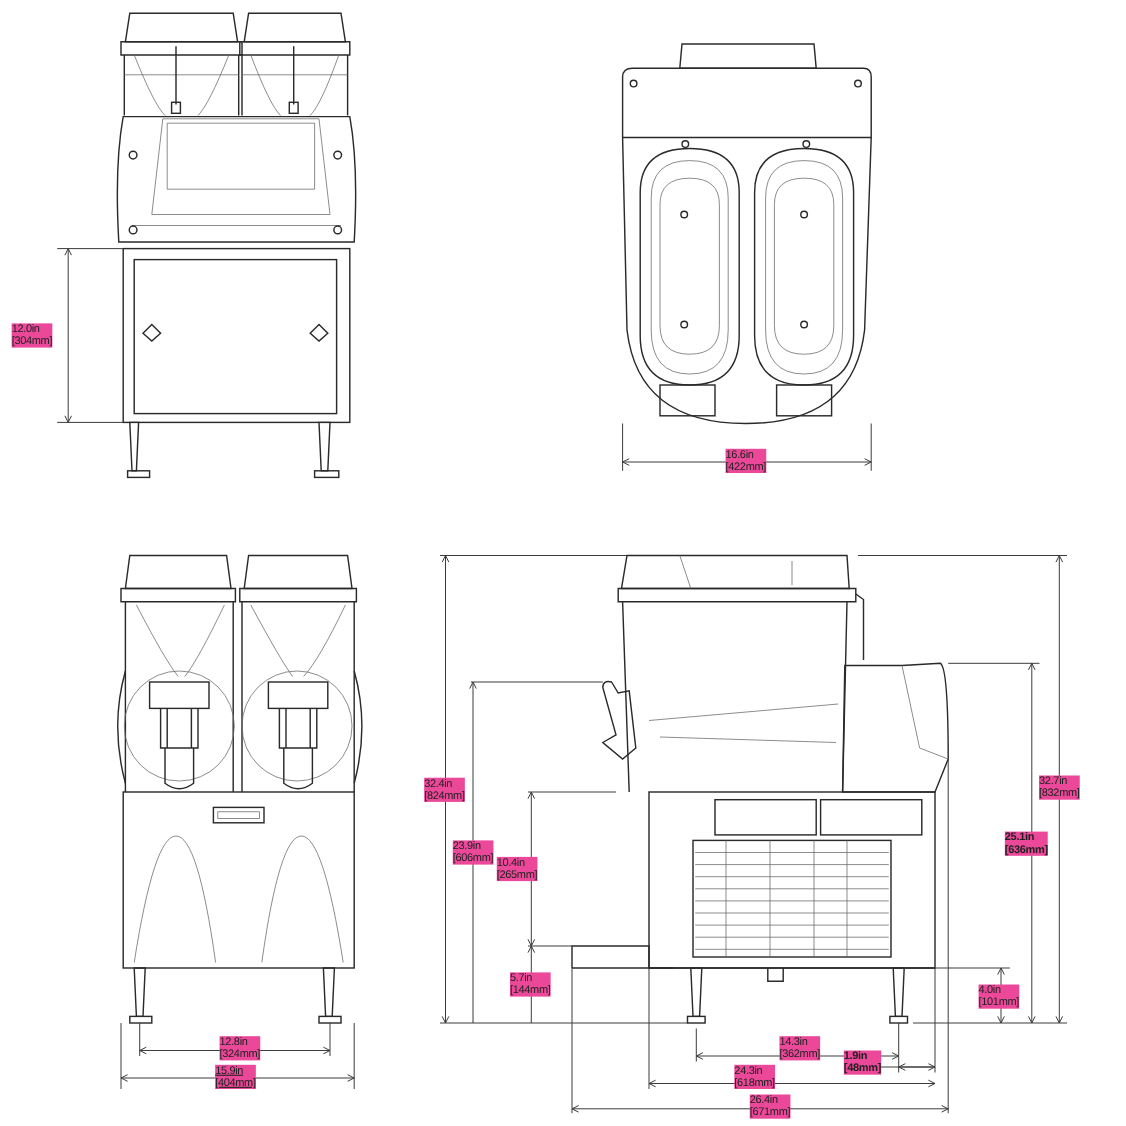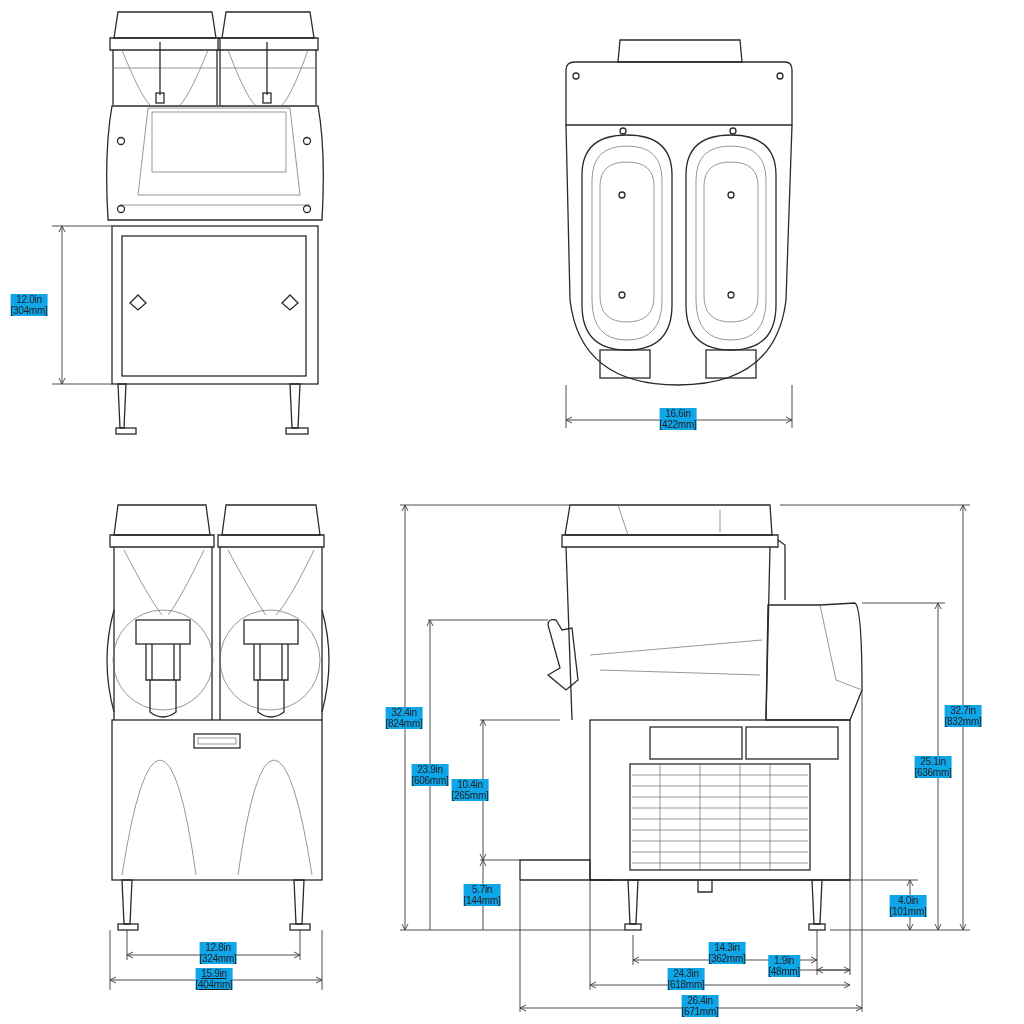--- a/index.html
+++ b/index.html
@@ -1,21 +1,21 @@
 <!DOCTYPE html>
 <html><head>
 <meta charset="utf-8">
 <style>
   html, body { margin: 0; padding: 0; background: #ffffff; }
   body { width: 1024px; height: 1024px; overflow: hidden; position: relative; font-family: "Liberation Sans", sans-serif; }
   svg#drawing { position: absolute; left: 0; top: 0; }
   .ln { fill: none; stroke: #2a2a2a; stroke-width: 1.3; }
   .lt { fill: none; stroke: #6a6a6a; stroke-width: 0.7; }
   .dim { fill: none; stroke: #3a3a3a; stroke-width: 0.9; }
-  .lbl { position: absolute; font-family: "Liberation Sans", sans-serif; font-size: 10px; line-height: 11px; color: #222; text-align: center; background: #0ea5e9; white-space: nowrap; transform: translate(-50%, -50%); letter-spacing: -0.3px; }
+  .lbl { position: absolute; font-family: "Liberation Sans", sans-serif; font-size: 10px; line-height: 11px; color: #222; background: #ec4899; white-space: nowrap; transform: translate(-50%, -50%); letter-spacing: -0.3px; }
   .lbl span { display: block; }
 </style>
 </head>
 <body>
 
 <svg id="drawing" width="1024" height="1024" viewBox="0 0 1024 1024" xmlns="http://www.w3.org/2000/svg">
 
   <g>
 
     <g>
@@ -220,33 +220,33 @@
   <span>[265mm]</span>
 </div>
 <div class="lbl" style="left:482px;top:895px;">
   <span>5.7in</span>
   <span>[144mm]</span>
 </div>
 <div class="lbl" style="left:963px;top:716px;">
   <span>32.7in</span>
   <span>[832mm]</span>
 </div>
-<div class="lbl" style="left:933px;top:767px;">
+<div class="lbl" style="left:933px;top:767px;font-weight:bold;">
   <span>25.1in</span>
   <span>[636mm]</span>
 </div>
 <div class="lbl" style="left:908px;top:906px;">
   <span>4.0in</span>
   <span>[101mm]</span>
 </div>
 <div class="lbl" style="left:727px;top:953px;">
   <span>14.3in</span>
   <span>[362mm]</span>
 </div>
-<div class="lbl" style="left:784px;top:966px;">
+<div class="lbl" style="left:784px;top:966px;font-weight:bold;">
   <span>1.9in</span>
   <span>[48mm]</span>
 </div>
 <div class="lbl" style="left:686px;top:979px;">
   <span>24.3in</span>
   <span>[618mm]</span>
 </div>
 <div class="lbl" style="left:700px;top:1006px;">
   <span>26.4in</span>
   <span>[671mm]</span>

